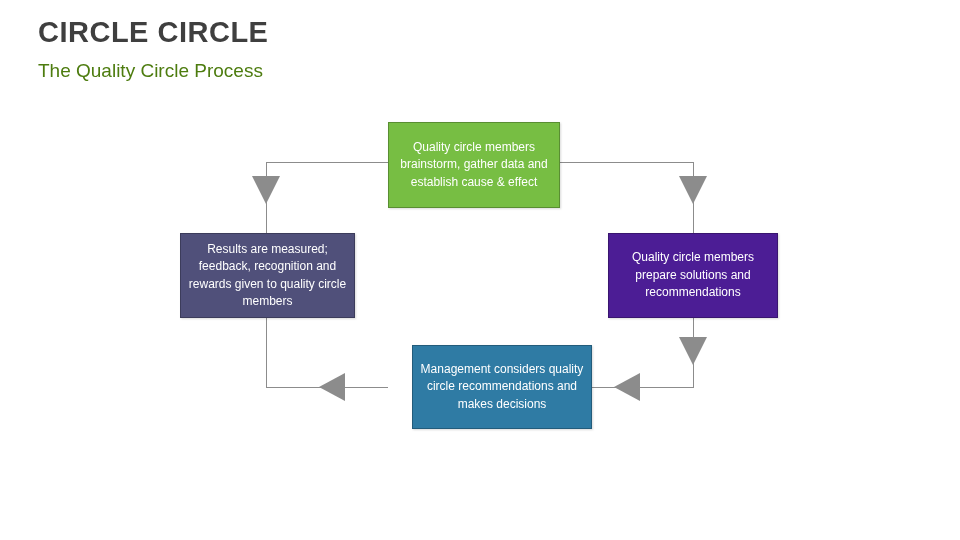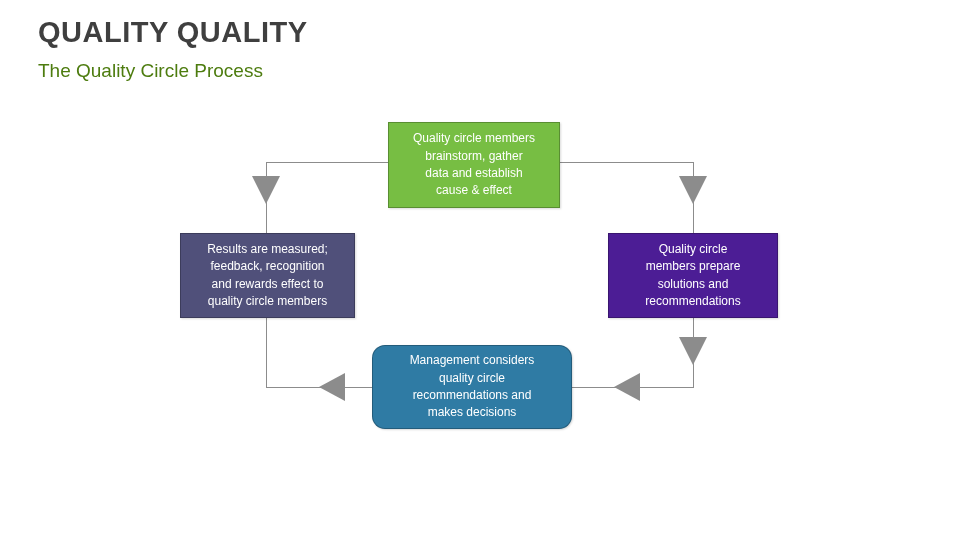--- a/index.html
+++ b/index.html
@@ -38,27 +38,27 @@
     position: absolute;
     box-sizing: border-box;
     border: 1px solid rgba(0,0,0,0.25);
     color: #ffffff;
     font-size: 12px;
     line-height: 1.45;
     text-align: center;
     display: flex;
     align-items: center;
     justify-content: center;
-    padding: 6px 23px;
+    padding: 6px 4px;
     box-shadow: 1px 1px 2px rgba(0,0,0,0.15);
     z-index: 2;
   }
   .node-brainstorm { left: 388px; top: 122px; width: 172px; height: 86px; }
   .node-solutions  { left: 608px; top: 233px; width: 170px; height: 85px; }
-  .node-management { left: 372px; top: 345px; width: 200px; height: 84px; border-radius: 13px; }
+  .node-management { left: 412px; top: 345px; width: 180px; height: 84px; }
   .node-results    { left: 180px; top: 233px; width: 175px; height: 85px; }
 
   .line {
     position: absolute;
     background: #8c8c8c;
     z-index: 1;
   }
   .h-top-left     { left: 266px; top: 162px; width: 122px; height: 1px; }
   .h-top-right    { left: 560px; top: 162px; width: 134px; height: 1px; }
   .v-left-top     { left: 266px; top: 162px; width: 1px; height: 71px; }
@@ -88,21 +88,21 @@
   .tri-down-right-top { left: 679px; top: 176px; }
   .tri-down-right-bot { left: 679px; top: 337px; }
   .tri-left-bot-right { left: 614px; top: 373px; }
   .tri-left-bot-left  { left: 319px; top: 373px; }
 </style>
 </head>
 <body>
 
 <div class="slide">
 
-  <div class="slide-title">QUALITY QUALITY</div>
+  <div class="slide-title">CIRCLE CIRCLE</div>
 
   <div class="slide-subtitle">The Quality Circle Process</div>
 
   <div class="line h-top-left"></div>
   <div class="line h-top-right"></div>
   <div class="line v-left-top"></div>
   <div class="line v-right-top"></div>
   <div class="line v-right-bottom"></div>
   <div class="line h-bottom-right"></div>
   <div class="line h-bottom-left"></div>
@@ -120,16 +120,16 @@
 
   <div class="node node-solutions" style="background-color: #4c1d95;">
     <span>Quality circle members prepare solutions and recommendations</span>
   </div>
 
   <div class="node node-management" style="background-color: rgb(47, 123, 164);">
     <span>Management considers quality circle recommendations and makes decisions</span>
   </div>
 
   <div class="node node-results" style="background-color: rgb(80, 80, 122);">
-    <span>Results are measured; feedback, recognition and rewards effect to quality circle members</span>
+    <span>Results are measured; feedback, recognition and rewards given to quality circle members</span>
   </div>
 
 </div>
 
 </body></html>

